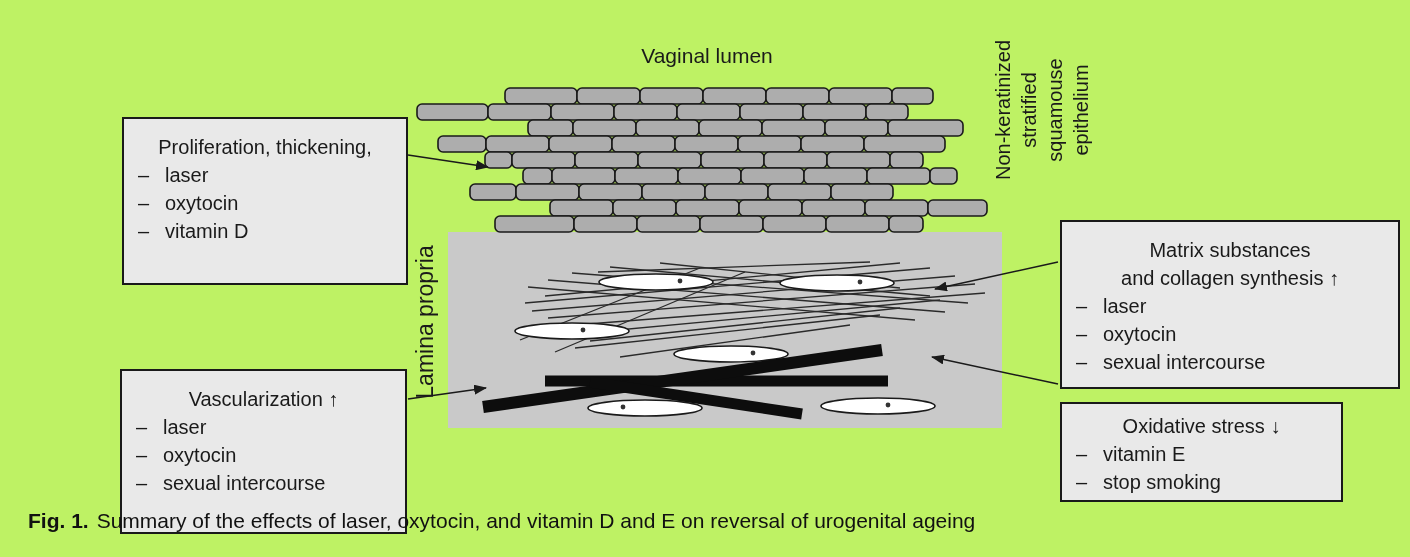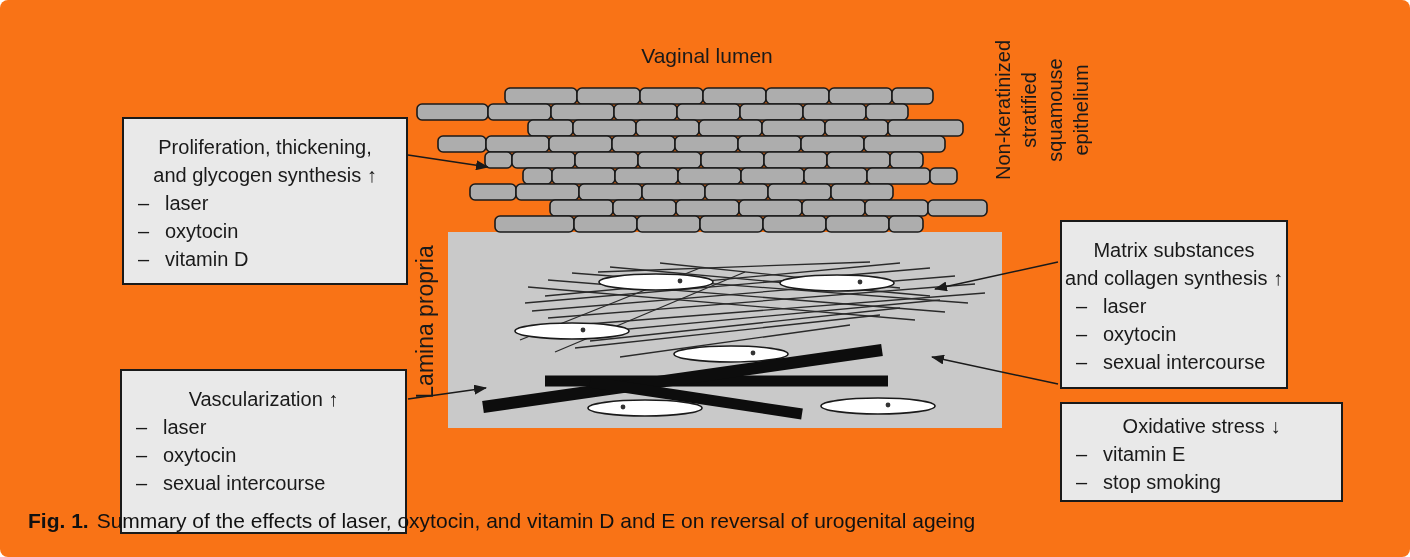--- a/index.html
+++ b/index.html
@@ -1,32 +1,32 @@
 <!DOCTYPE html>
 <html><head>
 <meta charset="utf-8">
 <style>
   html,body{margin:0;padding:0;background:#ffffff;}
   .stage{
-    position:relative;width:1410px;height:557px;background:#f97316;overflow:hidden;
-    font-family:"Liberation Sans",sans-serif;color:#1a1a1a;border-radius:8px;
+    position:relative;width:1410px;height:557px;background:#bef264;overflow:hidden;
+    font-family:"Liberation Sans",sans-serif;color:#1a1a1a;
   }
   svg.diagram{position:absolute;left:0;top:0;}
   svg.diagram text{font-family:"Liberation Sans",sans-serif;fill:#1a1a1a;}
 
   .abox{
     position:absolute;background:#e9e9e9;border:2px solid #1a1a1a;
     box-sizing:border-box;font-size:20px;line-height:28px;padding-top:14px;margin-top:47px;
   }
   .abox .title{text-align:center;}
   .abox .item{display:flex;padding-left:14px;}
   .abox .item .dash{width:27px;flex:0 0 27px;}
   #box-proliferation{left:122px;top:70px;width:286px;height:168px;}
   #box-vascularization{left:120px;top:322px;width:287px;height:165px;}
-  #box-matrix{left:1060px;top:173px;width:228px;height:169px;}
+  #box-matrix{left:1060px;top:173px;width:340px;height:169px;}
   #box-oxidative{left:1060px;top:355px;width:283px;height:100px;padding-top:8px;}
 
   .caption{
     position:absolute;left:28px;top:506px;font-size:21px;line-height:30px;color:#111;
   }
   .caption .cap-label{font-weight:bold;margin-right:8px;}
 </style>
 </head>
 <body>
 
@@ -162,21 +162,20 @@
     <g>
       <text transform="translate(1010,110) rotate(-90)" font-size="20" text-anchor="middle">Non-keratinized</text>
       <text transform="translate(1036,110) rotate(-90)" font-size="20" text-anchor="middle">stratified</text>
       <text transform="translate(1062,110) rotate(-90)" font-size="20" text-anchor="middle">squamouse</text>
       <text transform="translate(1088,110) rotate(-90)" font-size="20" text-anchor="middle">epithelium</text>
     </g>
   </svg>
 
   <div class="abox" id="box-proliferation">
     <div class="title">Proliferation, thickening,</div>
-    <div class="title">and glycogen synthesis ↑</div>
     <div class="item">
       <span class="dash">–</span>
       <span>laser</span>
     </div>
     <div class="item">
       <span class="dash">–</span>
       <span>oxytocin</span>
     </div>
     <div class="item">
       <span class="dash">–</span>

